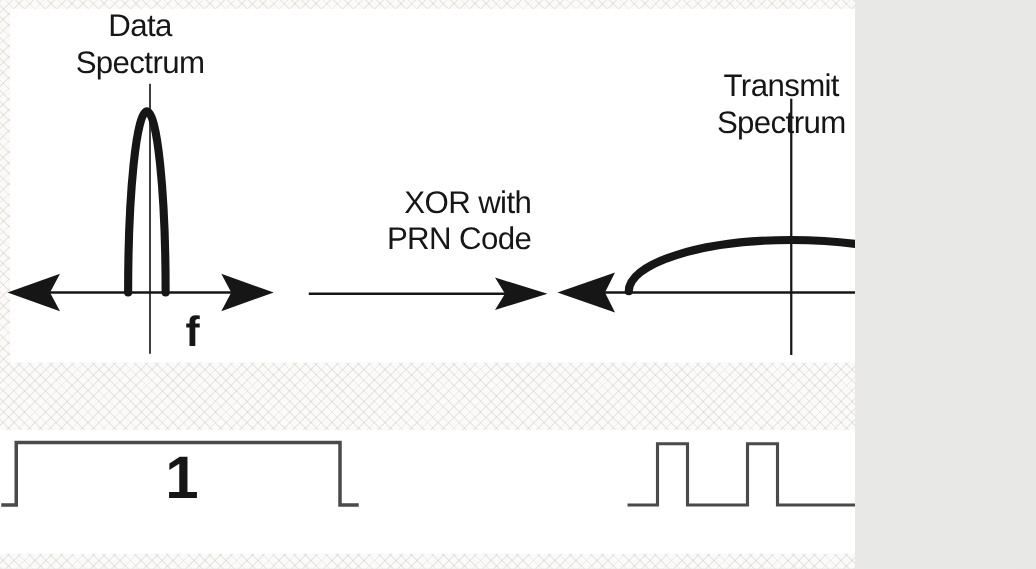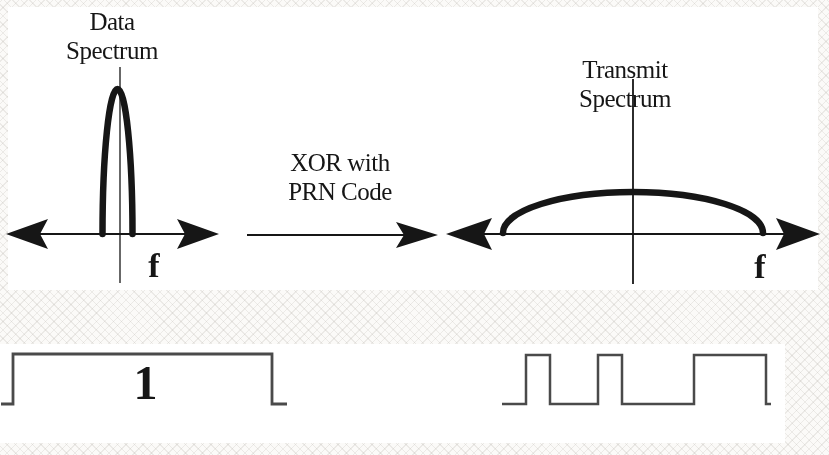--- a/index.html
+++ b/index.html
@@ -1,32 +1,32 @@
 <!DOCTYPE html>
 <html><head>
 <meta charset="utf-8">
 <style>
   html,body{margin:0;padding:0;background:#e8e8e6;}
   .slide{
-    position:relative;width:829px;height:455px;overflow:hidden;
+    position:relative;width:684px;height:455px;overflow:hidden;
     background-color:#fbfaf8;
     background-image:
       repeating-linear-gradient(45deg,  rgba(173,168,160,0.20) 0 1px, transparent 1px 6px),
       repeating-linear-gradient(-45deg, rgba(173,168,160,0.20) 0 1px, transparent 1px 6px);
-    font-family:Liberation Serif, serif;
+    font-family:Liberation Sans, sans-serif;
     color:#161616;
   }
   svg.art{position:absolute;left:0;top:0;z-index:1;}
   .lbl{position:absolute;z-index:2;text-align:center;white-space:pre-line;}
   .title{font-size:25px;line-height:29px;letter-spacing:-0.5px;}
   .flabel{font-weight:bold;font-size:34px;line-height:34px;}
   .bit-one{font-weight:bold;font-size:48px;line-height:48px;}
   .bits{font-weight:bold;font-size:38px;line-height:38px;letter-spacing:0.5px;text-align:left;}
   #t-data {left:27px;  top:7px;   width:170px;}
-  #t-xor  {left:255px; top:148px; width:170px;}
+  #t-xor  {left:255px; top:148px; width:170px;text-align:right;}
   #t-tx   {left:540px; top:7px;   width:170px;margin-top:48px;}
   #f-left {left:139px; top:249px; width:30px;}
   #f-right{left:745px; top:250px; width:30px;}
   #one    {left:123px; top:359px; width:45px;}
   #bits   {left:498px; top:408px; width:290px;}
   .ink   {stroke:#161616;fill:none;}
   .gray  {stroke:#4a4a4a;fill:none;}
   .head  {fill:#161616;stroke:none;}
 </style>
 </head>

